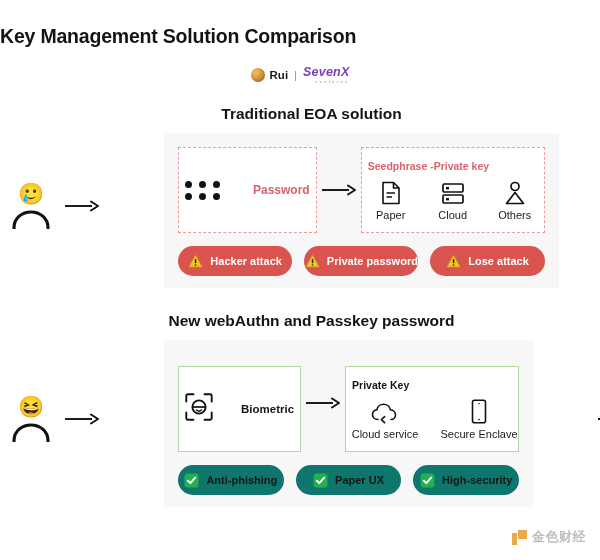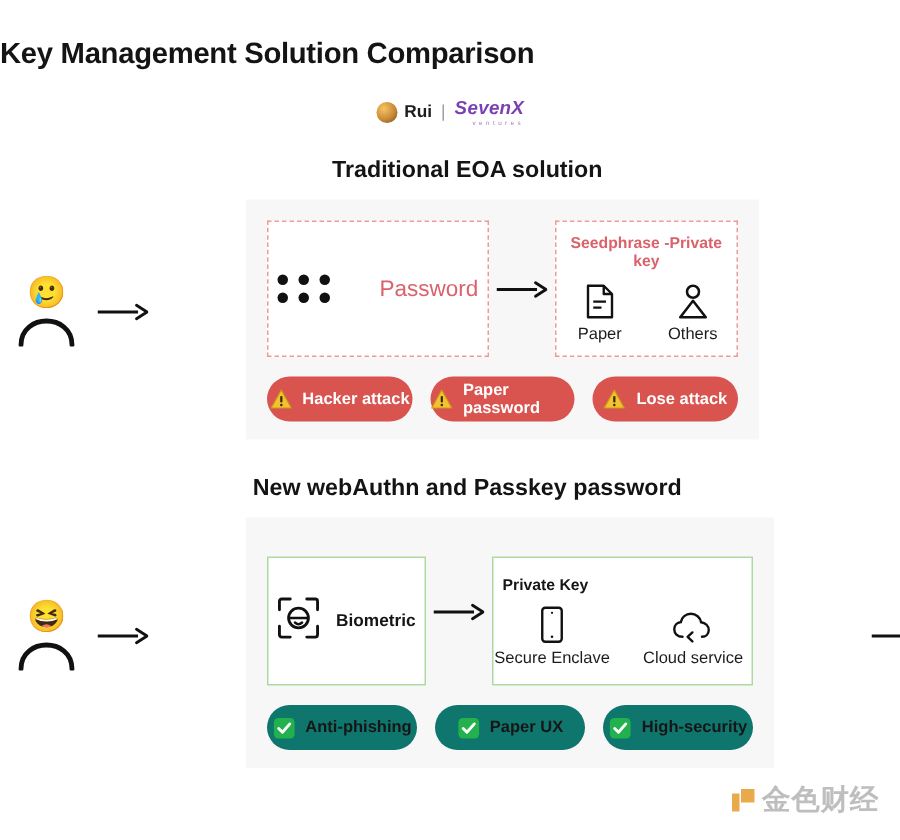--- a/index.html
+++ b/index.html
@@ -143,22 +143,22 @@
     gap: 5px 7px;
   }
   .dot-grid span {
     width: 7px;
     height: 7px;
     border-radius: 50%;
     background: #111111;
     display: block;
   }
   .label-red {
-    font-size: 15px;
-    font-weight: normal;
+    font-size: 12px;
+    font-weight: bold;
     color: #d9636b;
     padding-left: 20px;
   }
   .label-dark {
     font-size: 11.5px;
     font-weight: bold;
     color: #161616;
   }
 
   
@@ -195,21 +195,21 @@
     color: #1c1c1c;
     white-space: nowrap;
   }
   .icon-row-wide { gap: 28px; }
   .icon-row-wide .icon-item { width: 66px; }
 
   
   .bio-content {
     display: flex;
     align-items: center;
-    gap: 11px;
+    gap: 28px;
   }
 
   
   .person-cell {
     width: 62px;
     flex: none;
     display: flex;
     align-items: center;
     justify-content: center;
   }
@@ -305,21 +305,21 @@
     flex: none;
   }
   .wm-mark i {
     position: absolute;
     display: block;
     background: #e8a33d;
   }
   .wm-mark i.b1 { left: 0; top: 3px; width: 5px; height: 12px; }
   .wm-mark i.b2 { left: 6px; top: 0; width: 9px; height: 9px; }
   .wm-text {
-    font-size: 19px;
+    font-size: 13px;
     color: #b9b9b9;
     letter-spacing: 0.5px;
     font-weight: bold;
   }
 </style>
 </head>
 <body>
 
 <h1 class="page-title">Key Management Solution Comparison</h1>
 
@@ -389,20 +389,31 @@
                   <svg width="20" height="24" viewBox="0 0 20 24">
                     <path d="M2 1.5 H12.5 L18 7 V22.5 H2 Z" fill="none" stroke="#111" stroke-width="1.6" stroke-linejoin="round"></path>
                     <path d="M12.5 1.5 V7 H18" fill="none" stroke="#111" stroke-width="1.6" stroke-linejoin="round"></path>
                     <line x1="5.5" y1="12" x2="14" y2="12" stroke="#111" stroke-width="1.5"></line>
                     <line x1="5.5" y1="16" x2="11" y2="16" stroke="#111" stroke-width="1.5"></line>
                   </svg>
                 </span>
                 <span class="icon-caption">Paper</span>
               </div>
 
+              <div class="icon-item">
+                <span class="glyph">
+                  <svg width="24" height="24" viewBox="0 0 24 24">
+                    <rect x="2" y="3" width="20" height="8" rx="1.2" fill="none" stroke="#111" stroke-width="1.7"></rect>
+                    <rect x="2" y="14" width="20" height="8" rx="1.2" fill="none" stroke="#111" stroke-width="1.7"></rect>
+                    <rect x="5" y="6" width="3" height="2.4" fill="#111"></rect>
+                    <rect x="5" y="17" width="3" height="2.4" fill="#111"></rect>
+                  </svg>
+                </span>
+                <span class="icon-caption">Cloud</span>
+              </div>
 
               <div class="icon-item">
                 <span class="glyph">
                   <svg width="22" height="24" viewBox="0 0 22 24">
                     <circle cx="11" cy="5.5" r="4" fill="none" stroke="#111" stroke-width="1.7"></circle>
                     <path d="M2.5 22.5 L11 11.5 L19.5 22.5 Z" fill="none" stroke="#111" stroke-width="1.7" stroke-linejoin="round"></path>
                   </svg>
                 </span>
                 <span class="icon-caption">Others</span>
               </div>
@@ -424,21 +435,21 @@
           </div>
 
           <div class="badge badge-danger">
             <span class="badge-icon">
               <svg width="15" height="14" viewBox="0 0 15 14">
                 <path d="M7.5 1 L14.2 13 H0.8 Z" fill="#f2c230" stroke="#c99a18" stroke-width="0.8" stroke-linejoin="round"></path>
                 <rect x="6.8" y="5" width="1.5" height="4.3" rx="0.6" fill="#3b2c05"></rect>
                 <circle cx="7.55" cy="11" r="0.85" fill="#3b2c05"></circle>
               </svg>
             </span>
-            <span class="badge-text">Paper password</span>
+            <span class="badge-text">Private password</span>
           </div>
 
           <div class="badge badge-danger">
             <span class="badge-icon">
               <svg width="15" height="14" viewBox="0 0 15 14">
                 <path d="M7.5 1 L14.2 13 H0.8 Z" fill="#f2c230" stroke="#c99a18" stroke-width="0.8" stroke-linejoin="round"></path>
                 <rect x="6.8" y="5" width="1.5" height="4.3" rx="0.6" fill="#3b2c05"></rect>
                 <circle cx="7.55" cy="11" r="0.85" fill="#3b2c05"></circle>
               </svg>
             </span>
@@ -505,37 +516,37 @@
               <path d="M26 1.5 L33 6 L26 10.5" fill="none" stroke="#111" stroke-width="1.9" stroke-linecap="round" stroke-linejoin="round"></path>
             </svg>
           </div>
 
           <div class="flow-box box-solid">
             <div class="box-heading heading-dark">Private Key</div>
             <div class="icon-row icon-row-wide">
 
               <div class="icon-item">
                 <span class="glyph">
+                  <svg width="28" height="22" viewBox="0 0 28 22">
+                    <path d="M7 17.5 C3.6 17.5 1.5 15.2 1.5 12.5 C1.5 10 3.4 8 5.9 7.7 C6.4 4.5 9.2 2.2 12.6 2.2 C16 2.2 18.9 4.6 19.4 7.8 C22.3 8.1 24.5 10.3 24.5 13 C24.5 15.6 22.6 17.5 20 17.5" fill="none" stroke="#111" stroke-width="1.6" stroke-linecap="round"></path>
+                    <path d="M13.6 20.6 L10.4 17.6 L13.6 14.6" fill="none" stroke="#111" stroke-width="1.6" stroke-linecap="round" stroke-linejoin="round"></path>
+                  </svg>
+                </span>
+                <span class="icon-caption">Cloud service</span>
+              </div>
+
+              <div class="icon-item">
+                <span class="glyph">
                   <svg width="16" height="25" viewBox="0 0 16 25">
                     <rect x="1.5" y="1.2" width="13" height="22.6" rx="2" fill="none" stroke="#111" stroke-width="1.6"></rect>
                     <circle cx="8" cy="4.5" r="0.75" fill="#111"></circle>
                     <circle cx="8" cy="20.5" r="0.85" fill="#111"></circle>
                   </svg>
                 </span>
                 <span class="icon-caption">Secure Enclave</span>
-              </div>
-
-              <div class="icon-item">
-                <span class="glyph">
-                  <svg width="28" height="22" viewBox="0 0 28 22">
-                    <path d="M7 17.5 C3.6 17.5 1.5 15.2 1.5 12.5 C1.5 10 3.4 8 5.9 7.7 C6.4 4.5 9.2 2.2 12.6 2.2 C16 2.2 18.9 4.6 19.4 7.8 C22.3 8.1 24.5 10.3 24.5 13 C24.5 15.6 22.6 17.5 20 17.5" fill="none" stroke="#111" stroke-width="1.6" stroke-linecap="round"></path>
-                    <path d="M13.6 20.6 L10.4 17.6 L13.6 14.6" fill="none" stroke="#111" stroke-width="1.6" stroke-linecap="round" stroke-linejoin="round"></path>
-                  </svg>
-                </span>
-                <span class="icon-caption">Cloud service</span>
               </div>
 
             </div>
           </div>
         </div>
 
         <div class="badge-row">
           <div class="badge badge-success">
             <span class="badge-icon">
               <svg width="15" height="15" viewBox="0 0 15 15">

